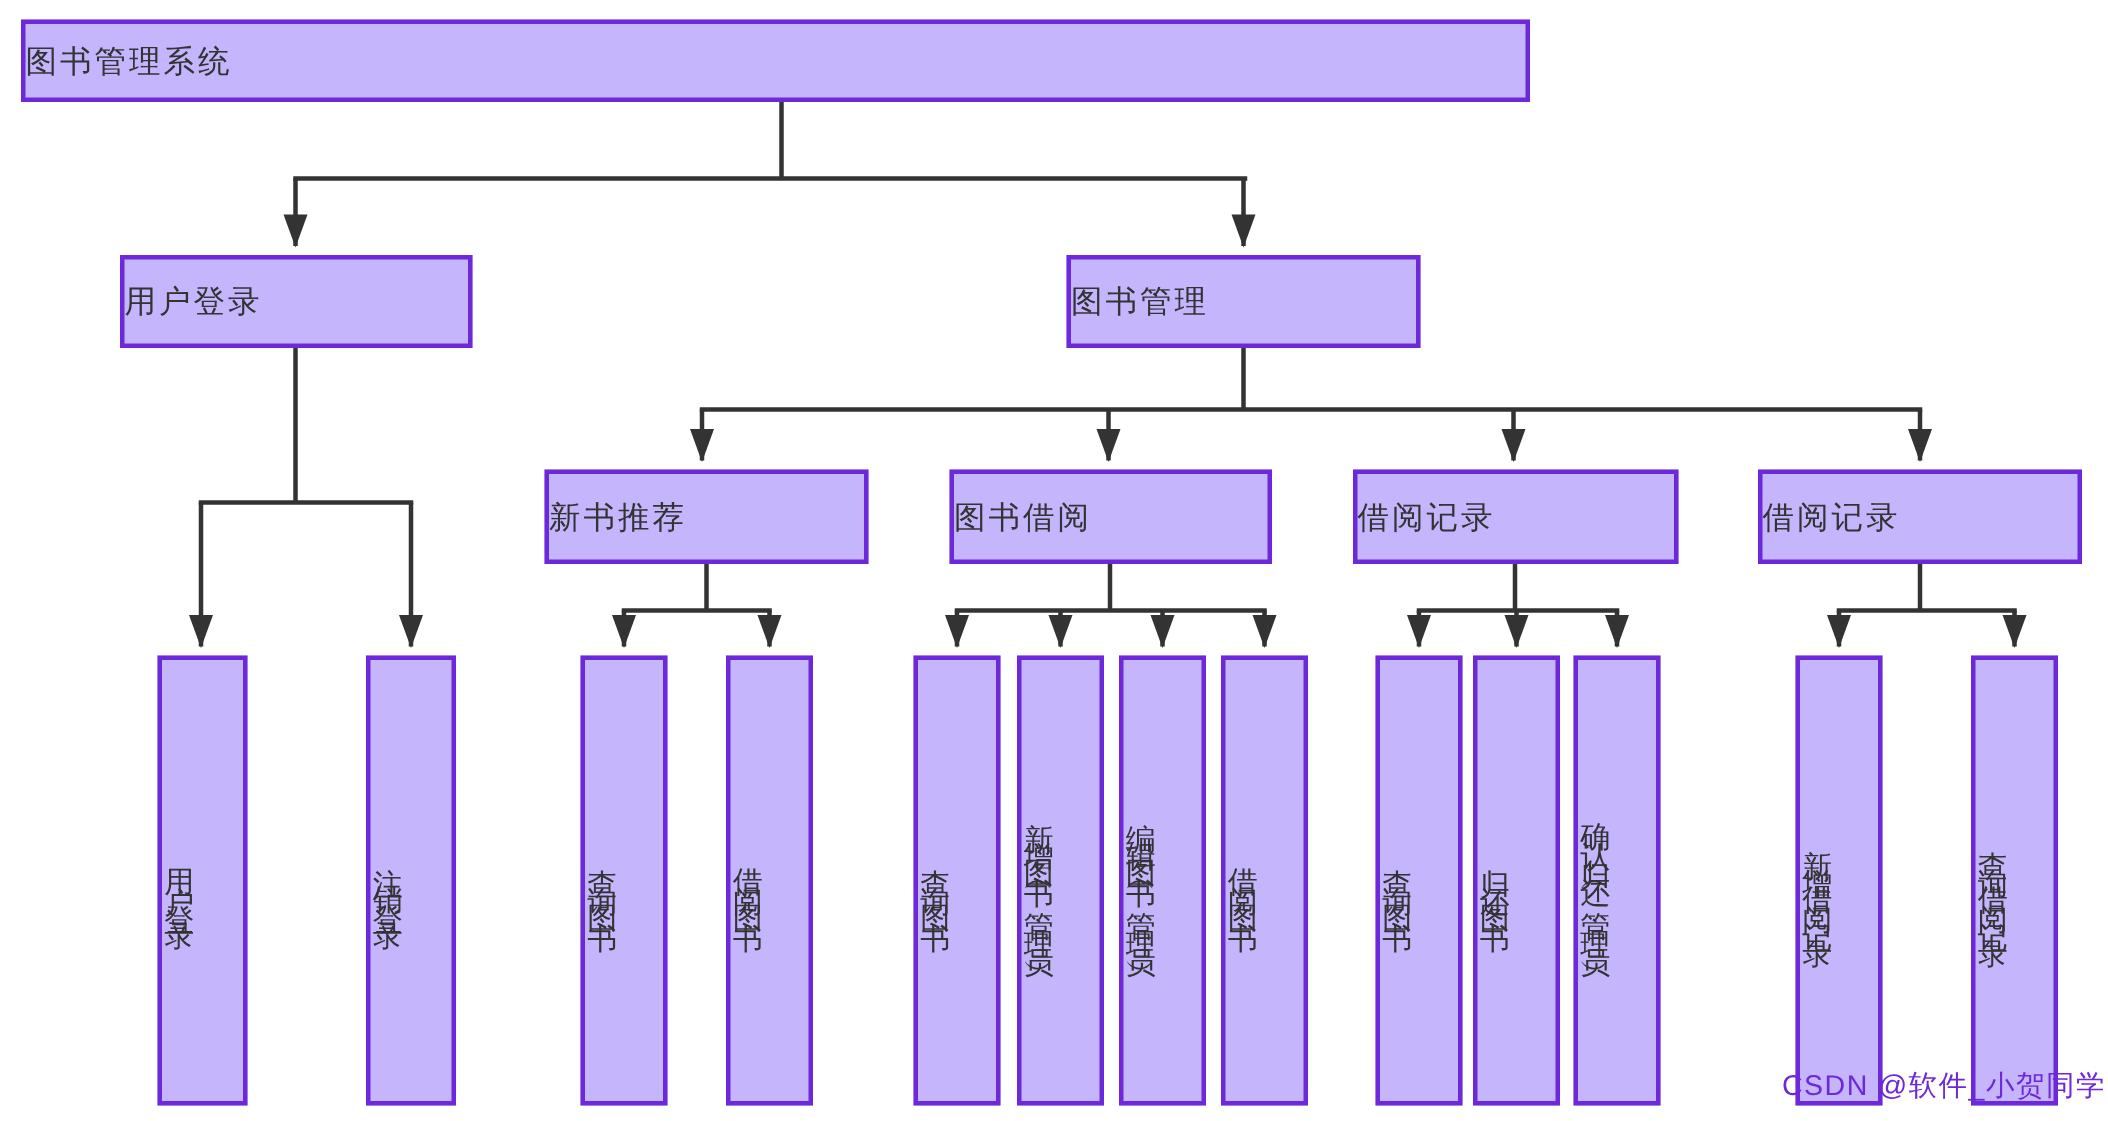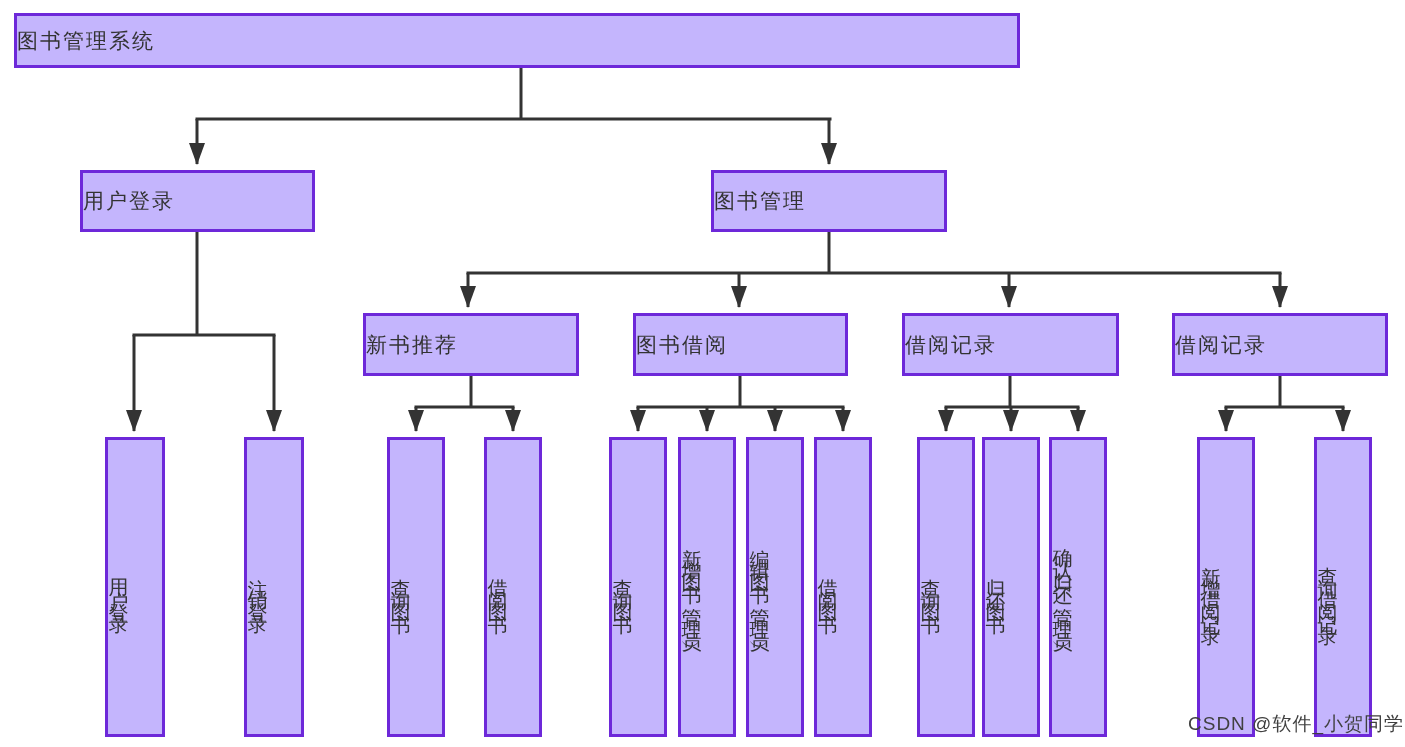--- a/index.html
+++ b/index.html
@@ -40,21 +40,21 @@
     letter-spacing: 12px;
     line-height: 1.1;
     color: #333333;
   }
   .watermark {
     position: absolute;
     left: 1188px;
     top: 711px;
     font-size: 19px;
     letter-spacing: 1px;
-    color: #404040;
+    color: #6d28d9;
     white-space: nowrap;
     z-index: 5;
   }
 </style>
 </head>
 <body>
 
 <div class="canvas">
 
   <svg class="connectors" width="1405" height="747" viewBox="0 0 1405 747" fill="none" stroke="#333333" stroke-width="3">

